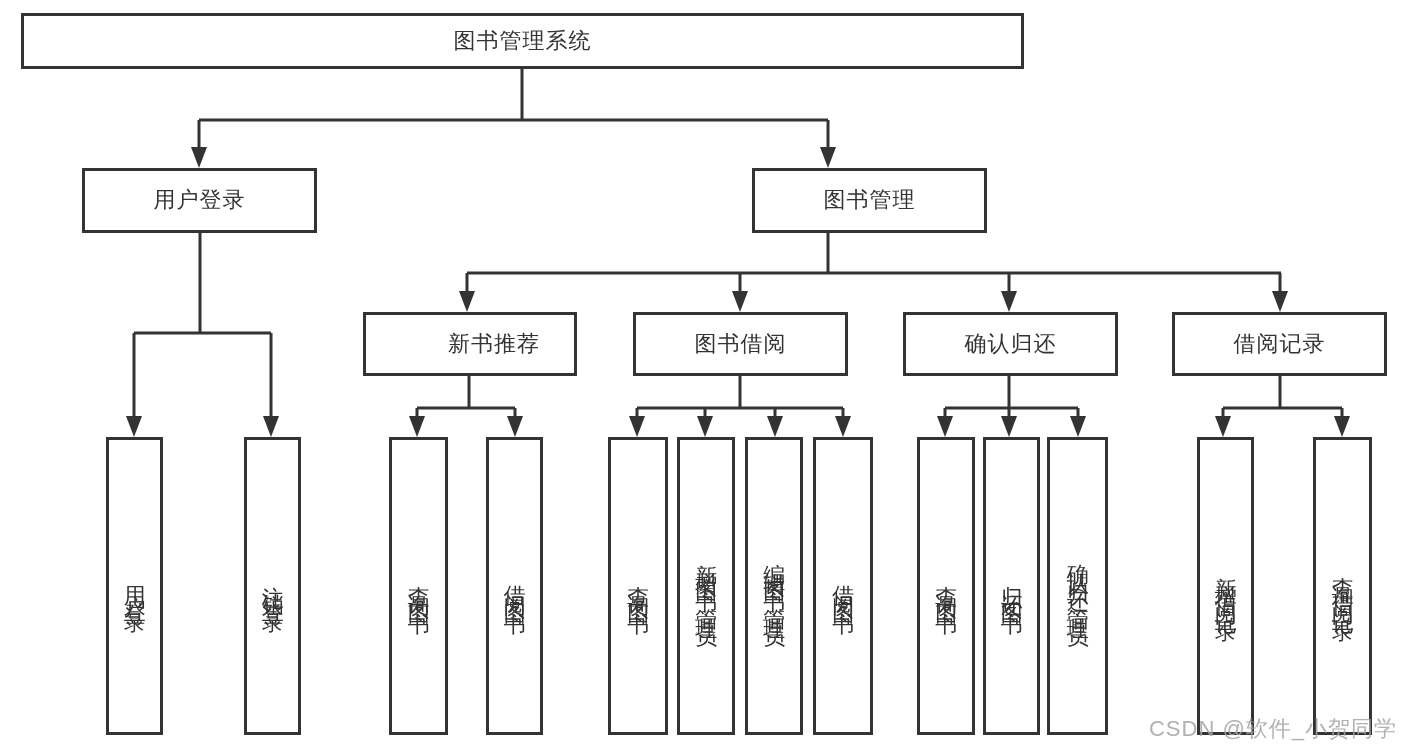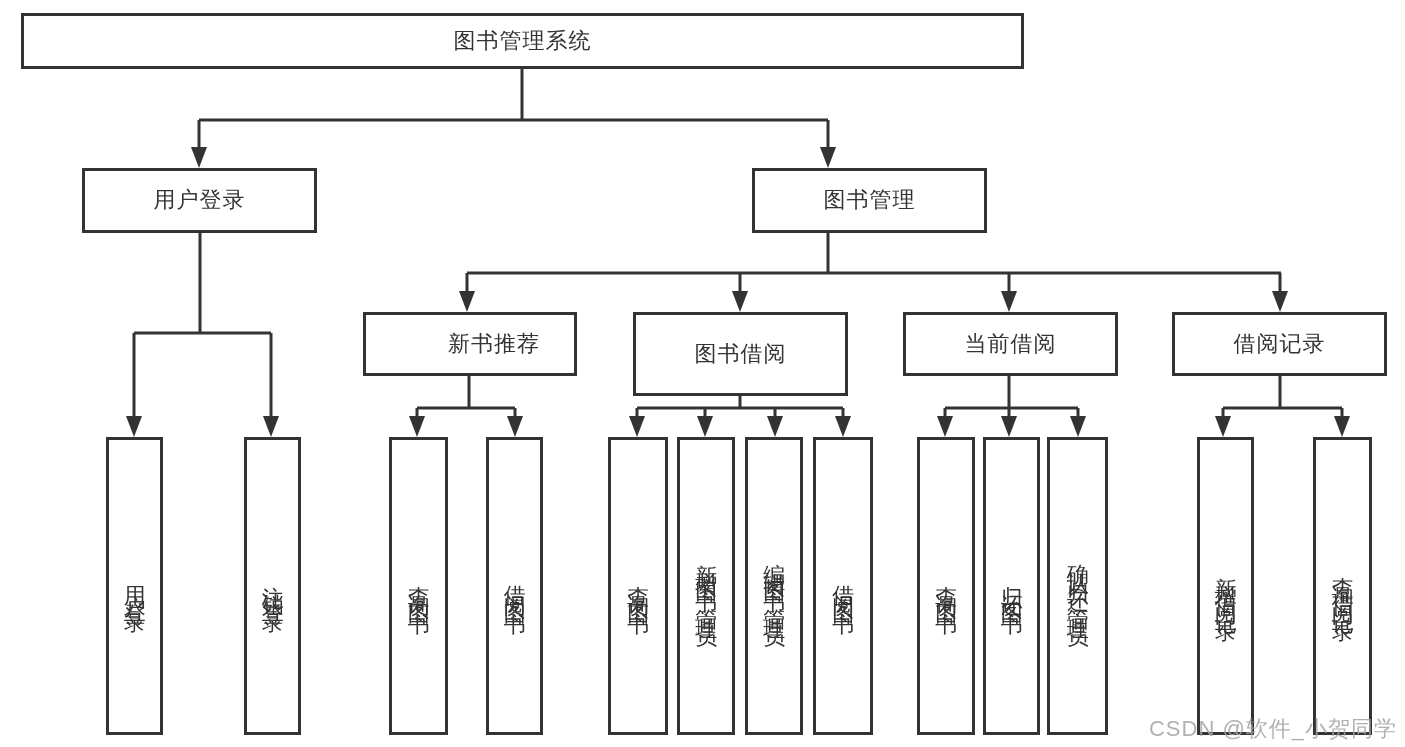--- a/index.html
+++ b/index.html
@@ -114,22 +114,22 @@
       <line x1="1223" y1="408" x2="1223" y2="422" stroke="#333333" stroke-width="3"></line>
       <polygon points="1215,416 1231,416 1223,437" fill="#333333"></polygon>
       <line x1="1342" y1="408" x2="1342" y2="422" stroke="#333333" stroke-width="3"></line>
       <polygon points="1334,416 1350,416 1342,437" fill="#333333"></polygon>
     </svg>
   <div id="node-layer">
       <div class="node h" style="left: 21px; top: 13px; width: 1003px; height: 56px; border-color: rgb(51, 51, 51); color: rgb(51, 51, 51);">图书管理系统</div>
       <div class="node h" style="left: 82px; top: 168px; width: 235px; height: 65px; border-color: rgb(51, 51, 51); color: rgb(51, 51, 51);">用户登录</div>
       <div class="node h" style="left: 752px; top: 168px; width: 235px; height: 65px; border-color: rgb(51, 51, 51); color: rgb(51, 51, 51);">图书管理</div>
       <div class="node h" style="left: 363px; top: 312px; width: 214px; height: 64px; border-color: rgb(51, 51, 51); color: rgb(51, 51, 51); padding-left: 48px;">新书推荐</div>
-      <div class="node h" style="left: 633px; top: 312px; width: 215px; height: 84px; border-color: rgb(51, 51, 51); color: rgb(51, 51, 51);">图书借阅</div>
-      <div class="node h" style="left: 903px; top: 312px; width: 215px; height: 64px; border-color: rgb(51, 51, 51); color: rgb(51, 51, 51);">当前借阅</div>
+      <div class="node h" style="left: 633px; top: 312px; width: 215px; height: 64px; border-color: rgb(51, 51, 51); color: rgb(51, 51, 51);">图书借阅</div>
+      <div class="node h" style="left: 903px; top: 312px; width: 215px; height: 64px; border-color: rgb(51, 51, 51); color: rgb(51, 51, 51);">确认归还</div>
       <div class="node h" style="left: 1172px; top: 312px; width: 215px; height: 64px; border-color: rgb(51, 51, 51); color: rgb(51, 51, 51);">借阅记录</div>
       <div class="node v" style="left: 106px; top: 437px; width: 57px; height: 298px; border-color: rgb(51, 51, 51); color: rgb(51, 51, 51);">用户登录</div>
       <div class="node v" style="left: 244px; top: 437px; width: 57px; height: 298px; border-color: rgb(51, 51, 51); color: rgb(51, 51, 51);">注销登录</div>
       <div class="node v" style="left: 389px; top: 437px; width: 59px; height: 298px; border-color: rgb(51, 51, 51); color: rgb(51, 51, 51);">查询图书</div>
       <div class="node v" style="left: 486px; top: 437px; width: 57px; height: 298px; border-color: rgb(51, 51, 51); color: rgb(51, 51, 51);">借阅图书</div>
       <div class="node v" style="left: 608px; top: 437px; width: 60px; height: 298px; border-color: rgb(51, 51, 51); color: rgb(51, 51, 51);">查询图书</div>
       <div class="node v" style="left: 677px; top: 437px; width: 58px; height: 298px; border-color: rgb(51, 51, 51); color: rgb(51, 51, 51);">新增图书（管理员）</div>
       <div class="node v" style="left: 745px; top: 437px; width: 58px; height: 298px; border-color: rgb(51, 51, 51); color: rgb(51, 51, 51);">编辑图书（管理员）</div>
       <div class="node v" style="left: 813px; top: 437px; width: 60px; height: 298px; border-color: rgb(51, 51, 51); color: rgb(51, 51, 51);">借阅图书</div>
       <div class="node v" style="left: 917px; top: 437px; width: 58px; height: 298px; border-color: rgb(51, 51, 51); color: rgb(51, 51, 51);">查询图书</div>

